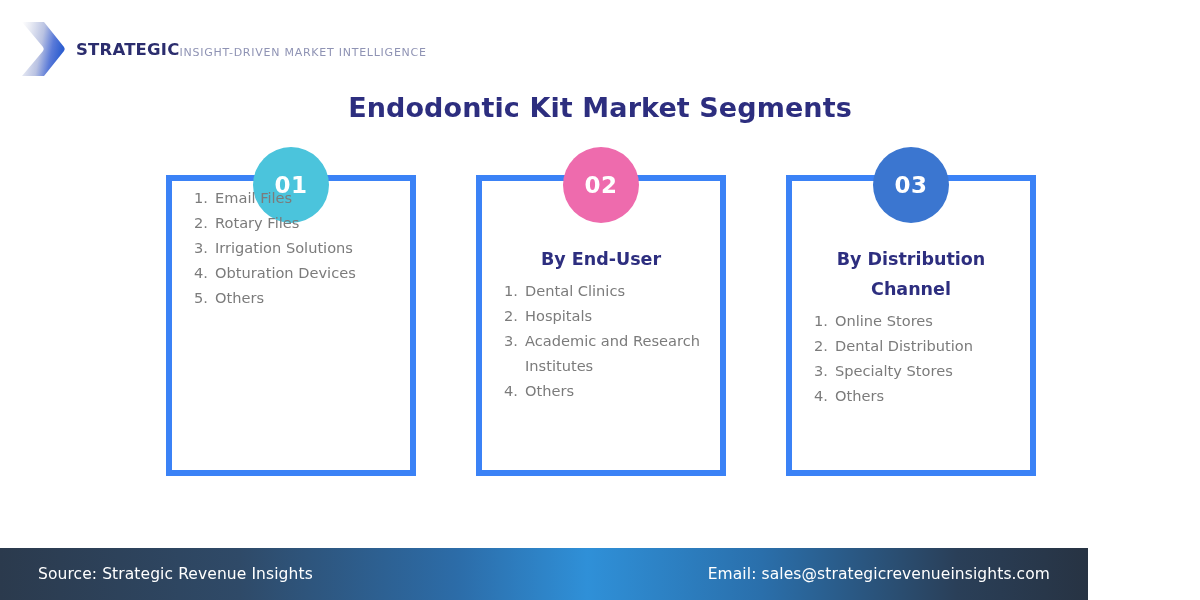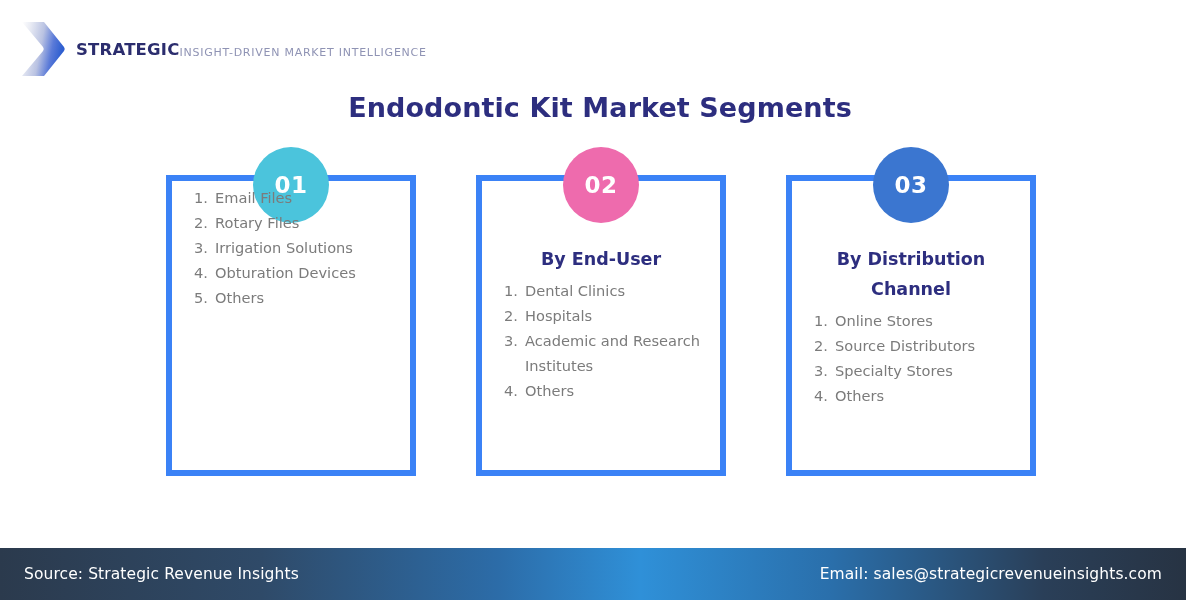--- a/index.html
+++ b/index.html
@@ -129,26 +129,26 @@
     position: absolute;
     left: 0;
     top: 0;
   }
 
   
   #footer-bar {
     position: absolute;
     left: 0;
     bottom: 0;
-    width: 1186px;
+    width: 1088px;
     height: 52px;
     display: flex;
     align-items: center;
     justify-content: space-between;
-    padding: 0 24px;
+    padding: 0 38px;
     box-sizing: border-box;
     background: linear-gradient(90deg,
         #2b3a4d 0%,
         #2f4a68 22%,
         #2c6ca8 42%,
         #2f90d8 54%,
         #2a6fab 70%,
         #2a3f58 88%,
         #273343 100%);
   }
@@ -207,21 +207,21 @@
       <li>Academic and Research Institutes</li>
       <li>Others</li>
     </ol>
   </div>
 
   <div class="segment-card">
     <div class="segment-badge" style="background: rgb(59, 118, 208);">03</div>
     <div class="segment-title">By Distribution Channel</div>
     <ol class="segment-list">
       <li>Online Stores</li>
-      <li>Source Distributors</li>
+      <li>Dental Distribution</li>
       <li>Specialty Stores</li>
       <li>Others</li>
     </ol>
   </div>
 
 </div>
 
 <div id="footer-bar">
   <span class="footer-text">Source: Strategic Revenue Insights</span>
   <span class="footer-text">Email: sales@strategicrevenueinsights.com</span>

